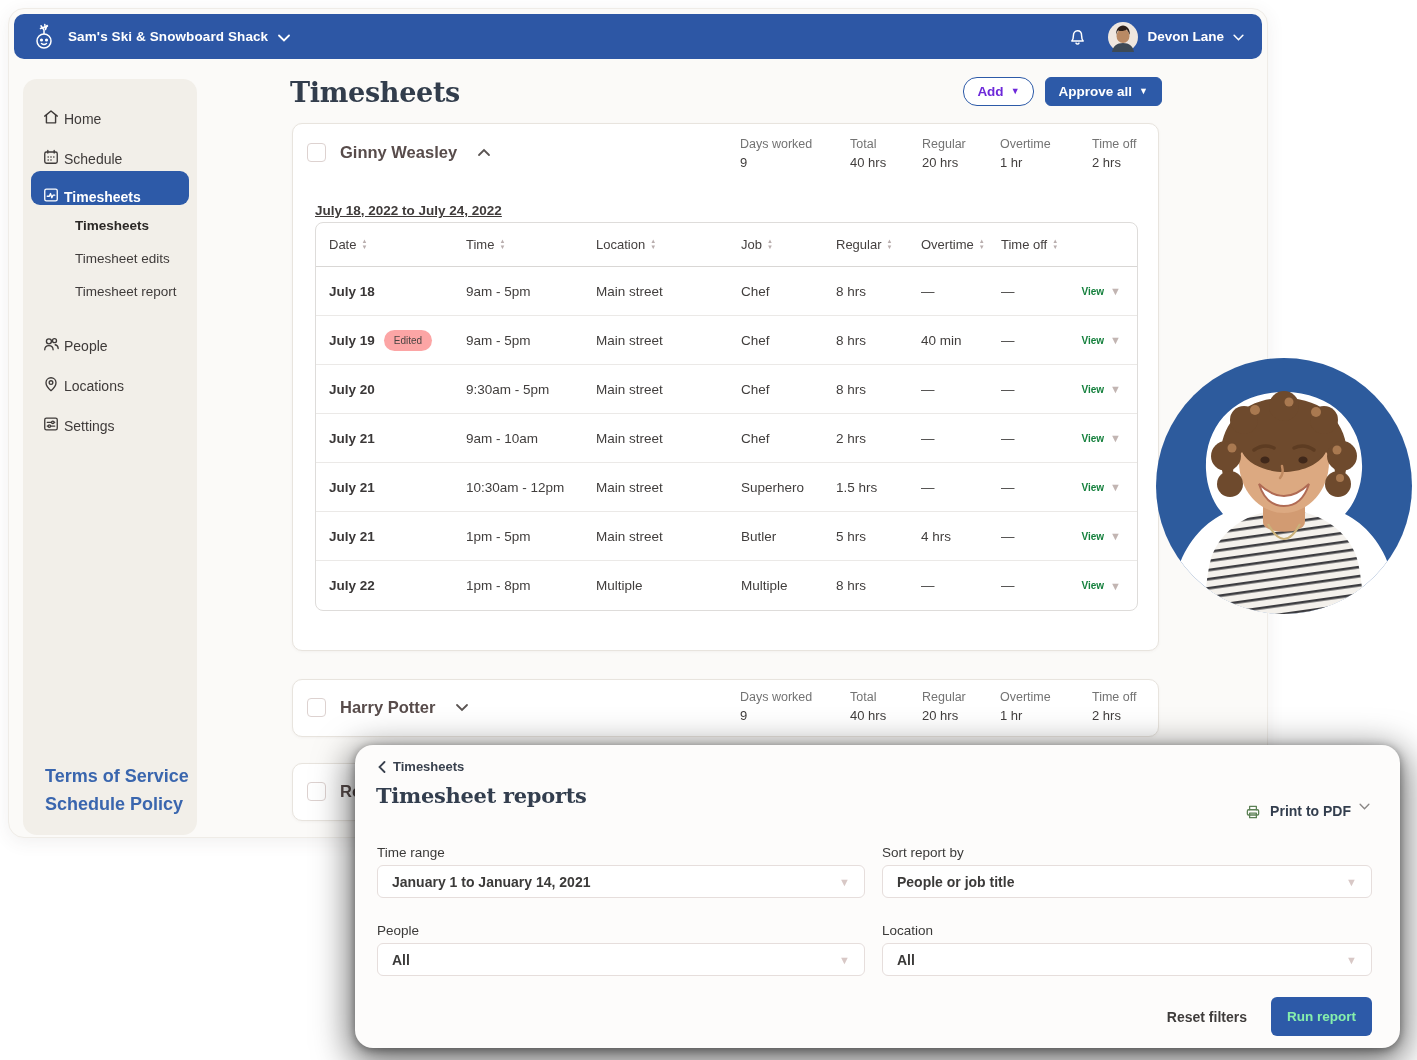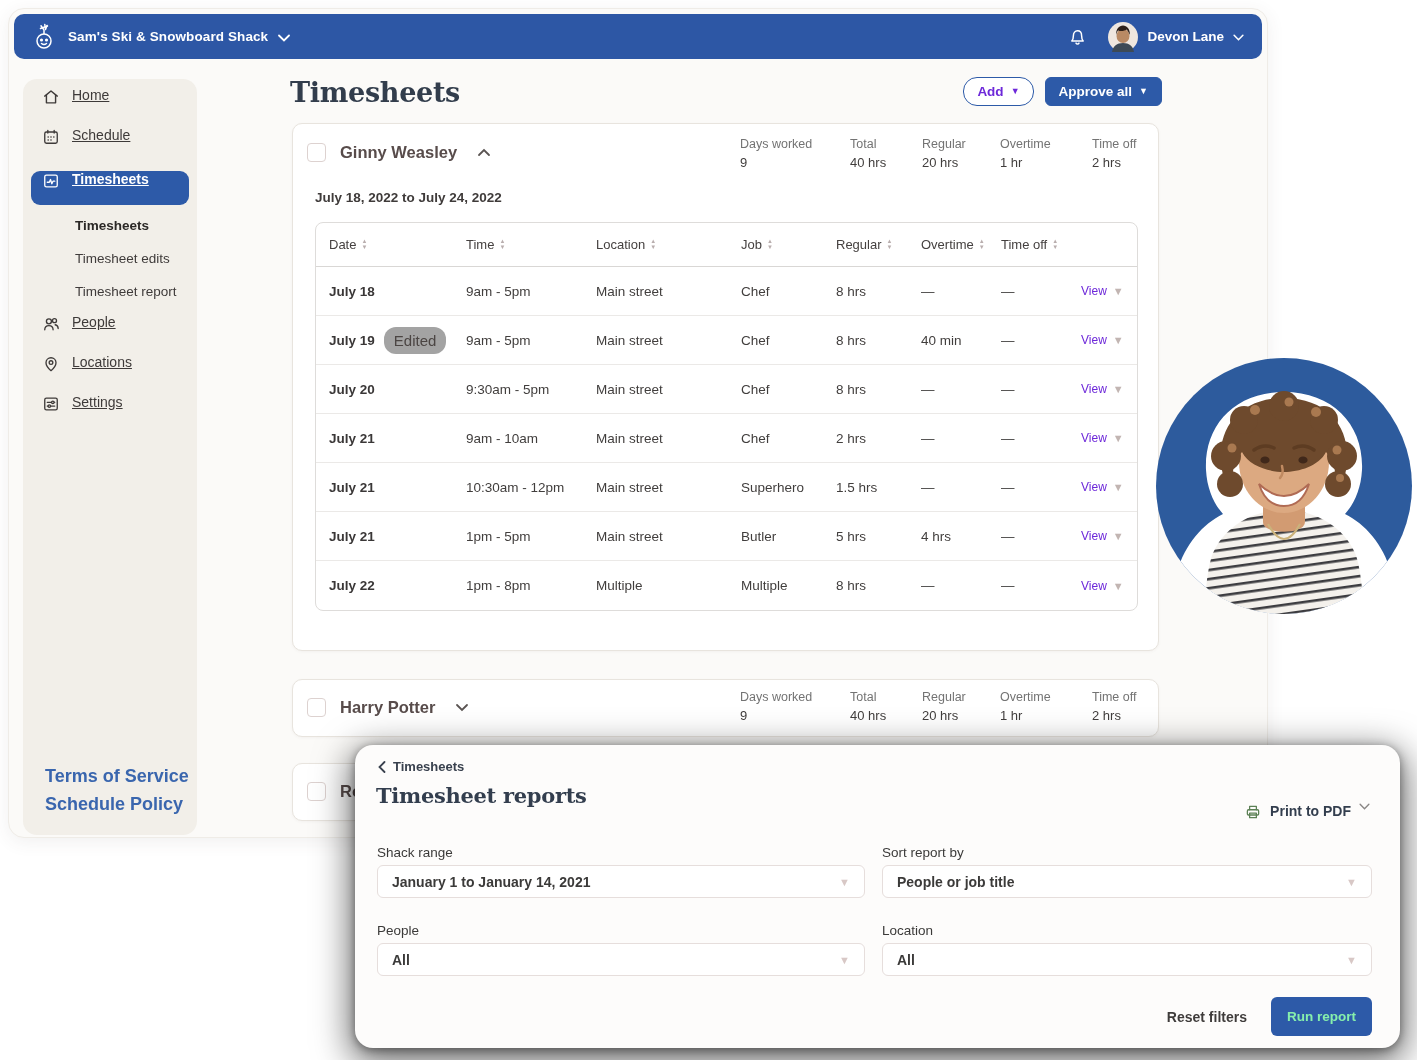--- a/index.html
+++ b/index.html
@@ -25,22 +25,22 @@
   .nav-spacer { flex:1; }
   .nav-right { display:flex; align-items:center; gap:20px; }
   .nav-user { display:flex; align-items:center; gap:9px; font-size:13.5px; font-weight:700; cursor:pointer; }
   .chev { display:inline-block; }
   
   .sidebar {
     position:absolute; left:14px; top:70px; width:174px; height:756px;
     background:#f2efe9; border-radius:14px; padding-top:8px;
   }
   .side-item {
-    height:40px; display:flex; align-items:flex-start; gap:11px;
-    padding:0 10px 0 18px; font-size:14px; color:#3e3a39; cursor:pointer;text-decoration:underline;
+    height:40px; display:flex; align-items:flex-end; gap:3px;
+    padding:0 10px 0 18px; font-size:14px; color:#3e3a39; cursor:pointer;
   }
   .side-item svg { flex:0 0 auto; }
   .side-item.active {
     background:#2d5aa8; color:#fff; border-radius:9px;
     margin:4px 8px; height:34px; padding-left:10px; font-weight:600;
   }
   .sub-item {
     height:33px; display:flex; align-items:center;
     padding-left:52px; font-size:13.5px; color:#3f3b3a; cursor:pointer;
   }
@@ -72,44 +72,44 @@
   .emp-left { position:absolute; left:14px; top:19px; display:flex; align-items:center; gap:14px; }
   .checkbox {
     width:19px; height:19px; background:#fff; border:1px solid #ddd2d0; border-radius:4px; cursor:pointer;
   }
   .emp-name { font-size:16.5px; font-weight:700; color:#584c4b; }
   .emp-chev { margin-left:6px; cursor:pointer; display:flex; }
   .stat { position:absolute; top:13px; font-size:12.5px; }
   .stat-label { color:#737373; margin-bottom:4px; }
   .stat-value { color:#413e3d; font-size:13px; }
   .s0{left:447px;} .s1{left:557px;} .s2{left:629px;} .s3{left:707px;} .s4{left:799px;}
-  .period { position:absolute; left:22px; top:66px; font-size:13.5px; font-weight:700; color:#3f3b3a; }
+  .period { position:absolute; left:22px; top:79px; font-size:13.5px; font-weight:700; color:#3f3b3a;text-decoration:underline; }
   
   .table {
     position:absolute; left:22px; top:98px; width:823px;
     border:1px solid #dedcda; border-radius:8px; background:#fff; overflow:hidden;
   }
   .tgrid {
     display:grid; grid-template-columns:137px 130px 145px 95px 85px 80px 80px 1fr;
     align-items:center; padding-left:13px;
   }
   .thead { height:44px; border-bottom:1px solid #d9d7d5; }
   .th { font-size:13px; color:#454140; display:flex; align-items:center; cursor:pointer; }
   .sort { display:inline-flex; flex-direction:column; margin-left:5px; }
   .sort i { font-style:normal; font-size:6px; line-height:5.5px; color:#b9aeae; }
   .trow { height:49px; border-bottom:1px solid #ebe9e7; font-size:13.5px; }
   .trow:last-child { border-bottom:none; }
   .td-date { font-weight:700; color:#3a3737; display:flex; align-items:center; gap:9px; }
   .badge {
-    background:#a3a3a3; color:#4b4543; font-size:15px; font-weight:400;
+    background:#fca5a5; color:#4b4543; font-size:10px; font-weight:400;
     padding:5px 10px; border-radius:12px;
   }
   .badge:empty { display:none; }
   .td-view { display:flex; justify-content:flex-end; align-items:center; gap:6px; padding-right:16px; }
-  .view-link { color:#6d28d9; font-weight:400; font-size:12px; cursor:pointer; }
+  .view-link { color:#15803d; font-weight:700; font-size:10px; cursor:pointer; }
   .view-caret { color:#c2b5b2; font-size:11px; cursor:pointer; }
   
   .modal {
     position:absolute; left:355px; top:745px; width:1045px; height:303px;
     background:#fdfcfb; border-radius:18px; z-index:10;
     box-shadow:0 10px 35px 6px rgba(0,0,0,.55), 0 2px 10px rgba(0,0,0,.4);
   }
   .modal-back { position:absolute; left:23px; top:14px; display:flex; align-items:center; gap:7px;
     font-size:13px; font-weight:700; color:#39414e; cursor:pointer; }
   .modal-title {
@@ -591,21 +591,21 @@
           </svg>
       </span>
       <span>Print to PDF</span>
       <span style="display:flex">
         <svg width="11" height="7" viewBox="0 0 12 8" fill="none" stroke="#8a8785" stroke-width="1.6" stroke-linecap="round">
             <polyline points="1,1.5 6,6.5 11,1.5"></polyline>
           </svg>
       </span>
     </div>
 
-    <div class="field-label fl0">Shack range</div>
+    <div class="field-label fl0">Time range</div>
     <div class="field-label fl1">Sort report by</div>
     <div class="select fs0">
       <span>January 1 to January 14, 2021</span>
         <span class="dd-caret">▼</span>
     </div>
     <div class="select fs1">
       <span>People or job title</span>
         <span class="dd-caret">▼</span>
     </div>
 

